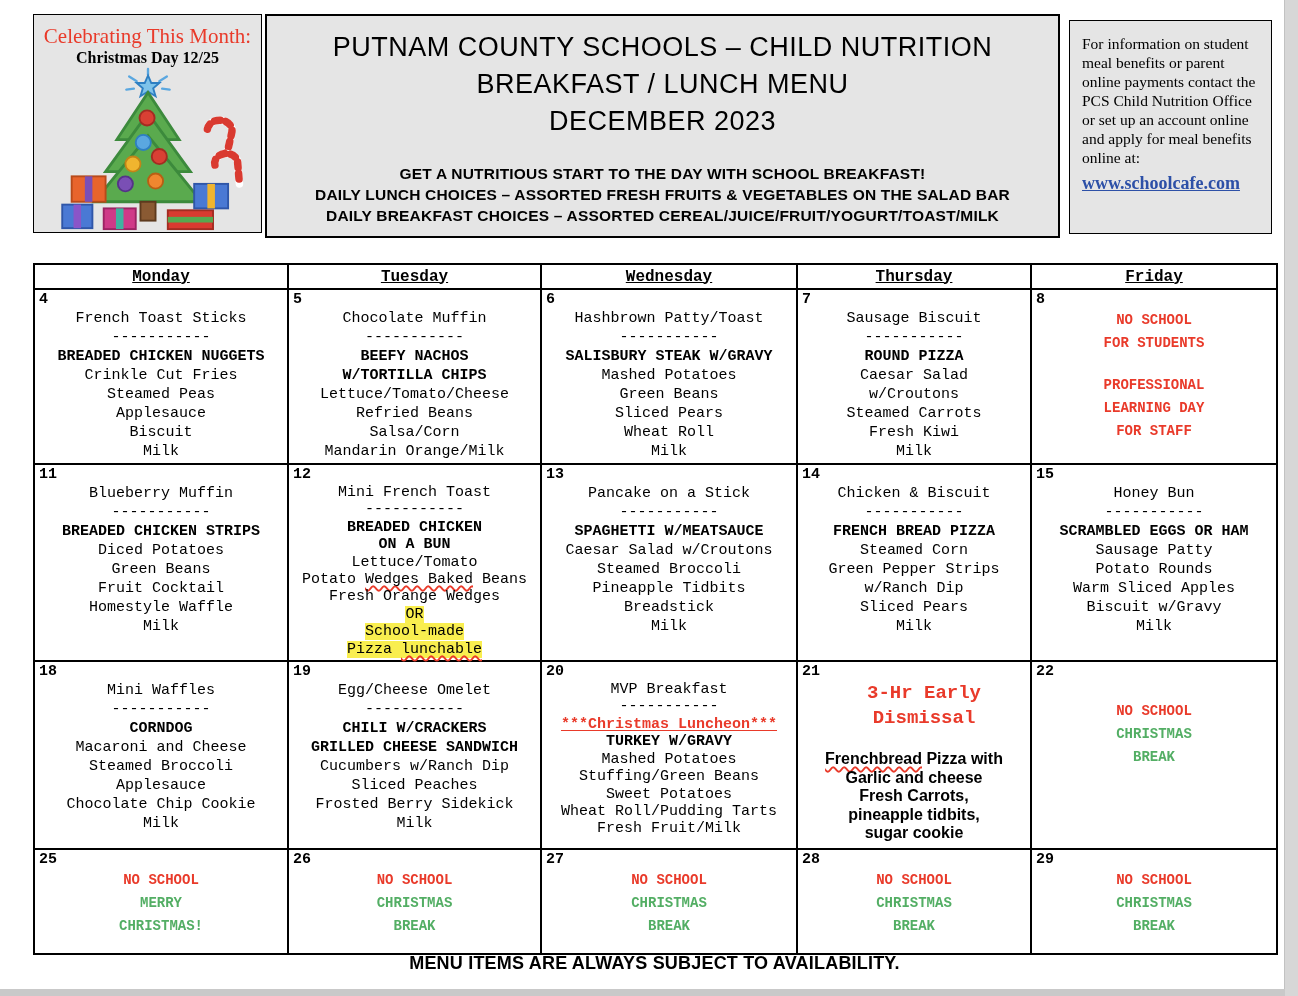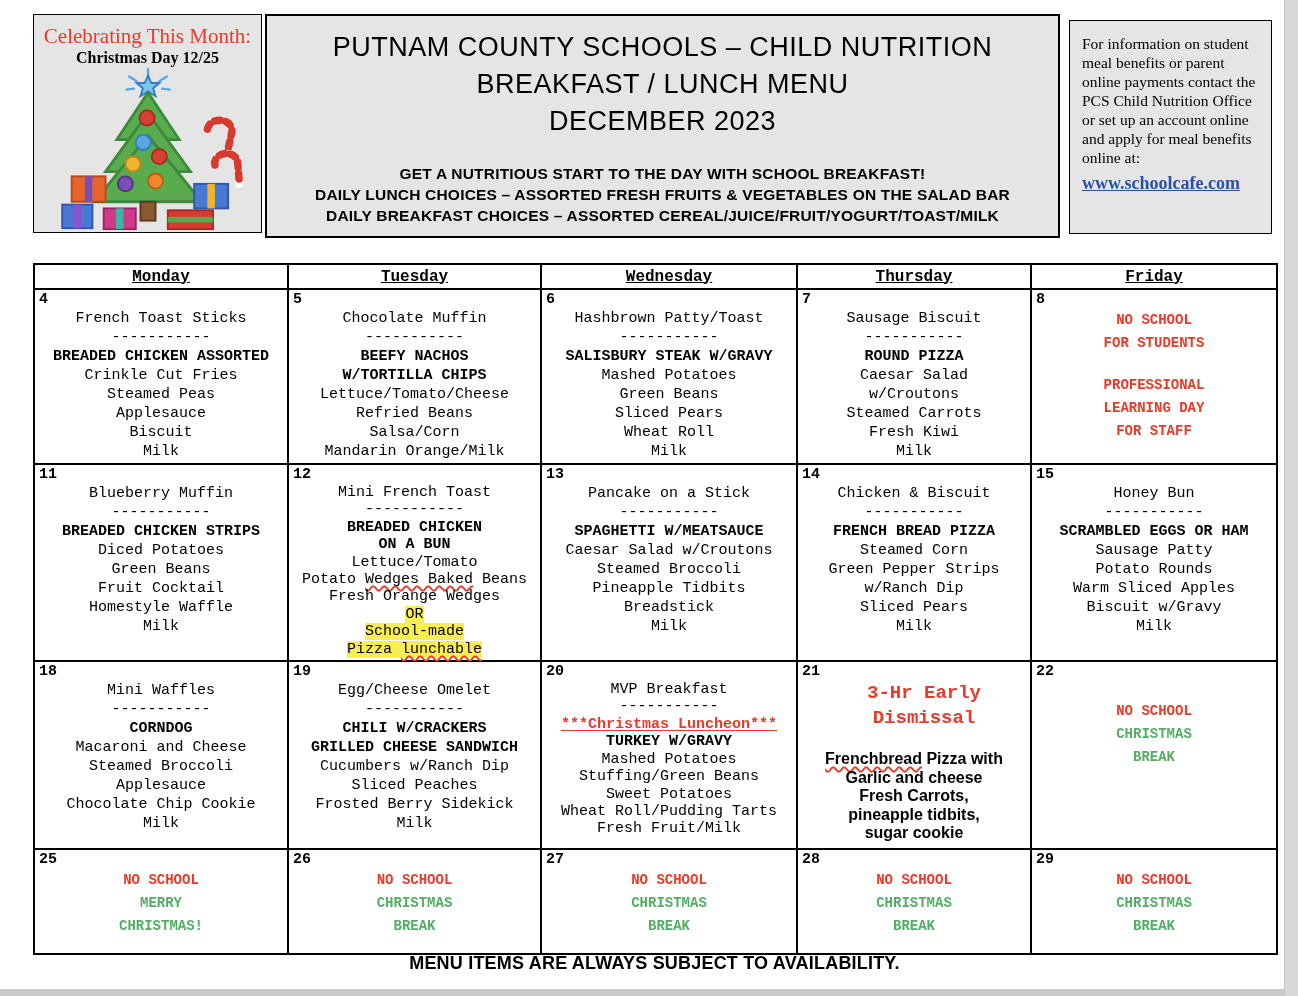--- a/index.html
+++ b/index.html
@@ -144,21 +144,21 @@
         <th>Thursday</th>
         <th>Friday</th>
       </tr>
     </thead>
   <tbody>
       <tr>
         <td>
           <div class="date">4</div>
           <div class="ln p">French Toast Sticks</div>
           <div class="ln sep">-----------</div>
-          <div class="ln b">BREADED CHICKEN ASSORTED</div>
+          <div class="ln b">BREADED CHICKEN NUGGETS</div>
           <div class="ln p">Crinkle Cut Fries</div>
           <div class="ln p">Steamed Peas</div>
           <div class="ln p">Applesauce</div>
           <div class="ln p">Biscuit</div>
           <div class="ln p">Milk</div>
         </td>
         <td>
           <div class="date">5</div>
           <div class="ln p">Chocolate Muffin</div>
           <div class="ln sep">-----------</div>

